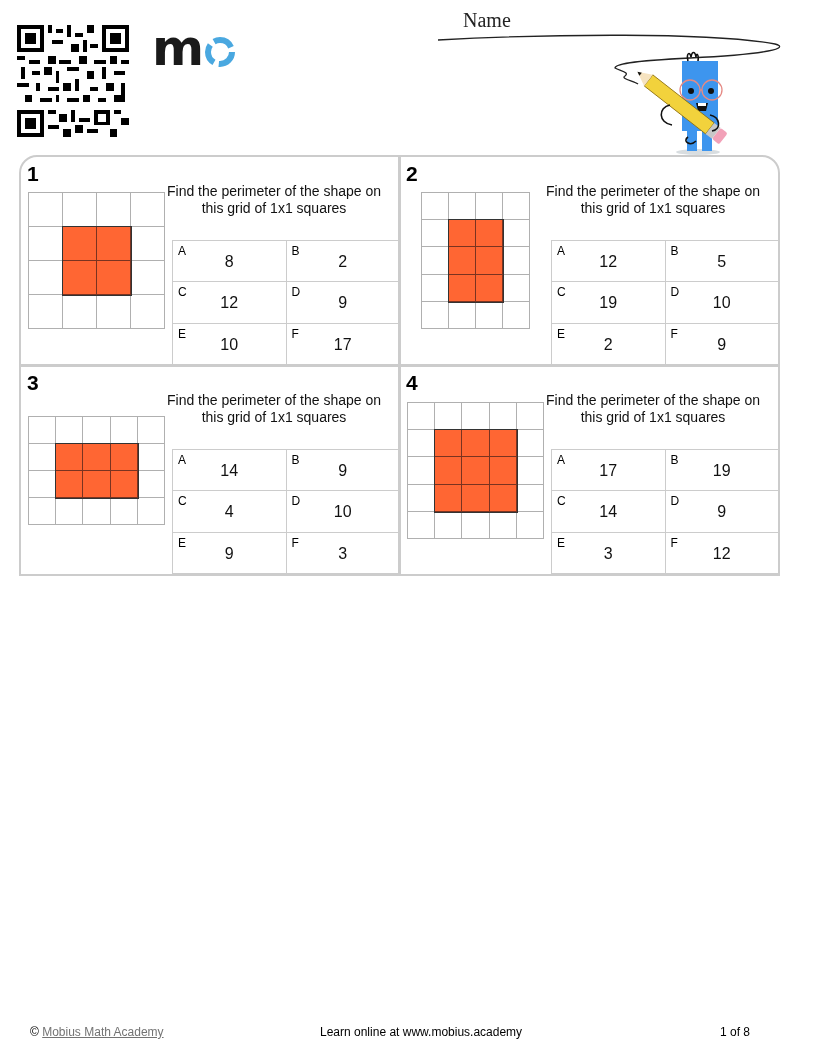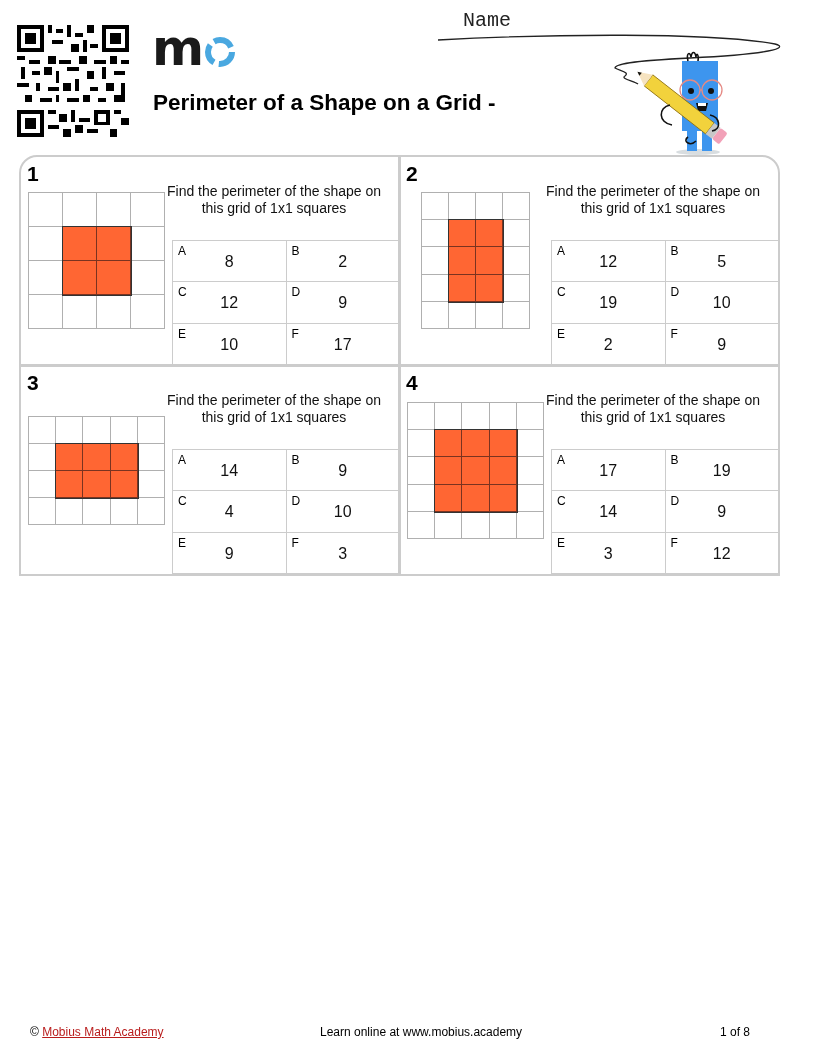--- a/index.html
+++ b/index.html
@@ -4,21 +4,21 @@
 <style>
   * { box-sizing: border-box; margin: 0; padding: 0; }
   html, body { width: 815px; height: 1050px; background: #ffffff; overflow: hidden; }
   body { position: relative; font-family: "Liberation Sans", sans-serif; color: #000; }
 
   .qr { position: absolute; left: 17px; top: 25px; width: 112px; height: 112px; }
   .logo { position: absolute; left: 152px; top: 22px; height: 52px; font-family: "DejaVu Sans", sans-serif; font-weight: bold; font-size: 50px; letter-spacing: -1px; color: #1a1a1a; line-height: 52px; display: flex; align-items: center; }
   .logo .o-ring { display: inline-block; width: 32px; height: 32px; margin: 0 1px; position: relative; top: 4px; }
   .title { position: absolute; left: 153px; top: 88px; font-weight: bold; font-size: 22.5px; line-height: 29px; color: #000; }
 
-  .name-label { position: absolute; left: 463px; top: 9px; font-family: Liberation Mono, monospace; font-size: 20px; color: #222; }
+  .name-label { position: absolute; left: 463px; top: 9px; font-family: Liberation Serif, serif; font-size: 20px; color: #222; }
   .name-line { position: absolute; left: 430px; top: 26px; width: 360px; height: 80px; }
   .mascot { position: absolute; left: 610px; top: 45px; width: 130px; height: 112px; }
 
   .sheet { position: absolute; left: 19px; top: 155px; width: 761px; height: 421px; border: 2px solid #cccccc; border-radius: 18px 18px 0 0; }
   .vdiv { position: absolute; left: 398px; top: 155px; width: 3px; height: 421px; background: #cccccc; }
   .hdiv { position: absolute; left: 19px; top: 364px; width: 761px; height: 3px; background: #cccccc; }
 
   .qnum { position: absolute; font-weight: bold; font-size: 21px; line-height: 22px; }
   .prompt { position: absolute; width: 220px; text-align: center; font-size: 14px; line-height: 16.5px; color: #111; }
 
@@ -26,21 +26,21 @@
   .cell { border-right: 1px solid #b0b0b0; border-bottom: 1px solid #b0b0b0; background: #fff; }
   .cell.on { background: #ff6633; border-right-color: #7a3320; border-bottom-color: #7a3320; }
   .shape-outline { position: absolute; border: 1.5px solid #333; pointer-events: none; }
 
   .answers { position: absolute; width: 227px; height: 125px; border-top: 1.5px solid #cccccc; display: grid; grid-template-columns: 1fr 1fr; grid-template-rows: 1fr 1fr 1fr; }
   .opt { position: relative; border-left: 1.5px solid #cccccc; border-bottom: 1.5px solid #cccccc; }
   .opt .letter { position: absolute; left: 5px; top: 3px; font-size: 12px; color: #000; }
   .opt .val { position: absolute; left: 0; right: 0; top: 12px; text-align: center; font-size: 16px; color: #111; }
 
   .footer { position: absolute; top: 1025px; font-size: 12px; color: #000; }
-  .footer a { color: #b91c1c; text-decoration: underline; }
+  .footer a { color: #737373; text-decoration: underline; }
 </style>
 </head>
 <body>
 
 <svg class="qr" viewBox="0 0 29 29" shape-rendering="crispEdges">
   <rect width="29" height="29" fill="#fff"></rect>
   <g fill="#000">
     <rect x="0" y="0" width="7" height="7"></rect>
       <rect x="1" y="1" width="5" height="5" fill="#fff"></rect>
       <rect x="2" y="2" width="3" height="3"></rect>
@@ -107,21 +107,20 @@
 </svg>
 
 <div class="logo">
   <span>m</span>
   <svg class="o-ring" viewBox="0 0 32 32">
     <circle cx="16" cy="16" r="12" fill="none" stroke="#4aa8e0" stroke-width="6" stroke-dasharray="20 5"></circle>
   </svg>
 </div>
 
 <div class="title">
-  <div>Perimeter of a Shape on a Grid -</div>
 </div>
 
 <div class="name-label">Name</div>
 <svg class="name-line" viewBox="0 0 360 80">
   <path d="M8 14 C 120 8, 280 6, 345 18 C 360 22, 340 28, 260 32 C 200 35, 185 38, 185 42 C 190 45, 200 46, 195 50 C 190 53, 205 55, 208 58" fill="none" stroke="#222" stroke-width="1.3"></path>
 </svg>
 
 <svg class="mascot" viewBox="0 0 130 112">
   <ellipse cx="88" cy="107" rx="22" ry="3" fill="#d8dde0"></ellipse>
   <rect x="72" y="16" width="36" height="70" fill="#3d95ee"></rect>

